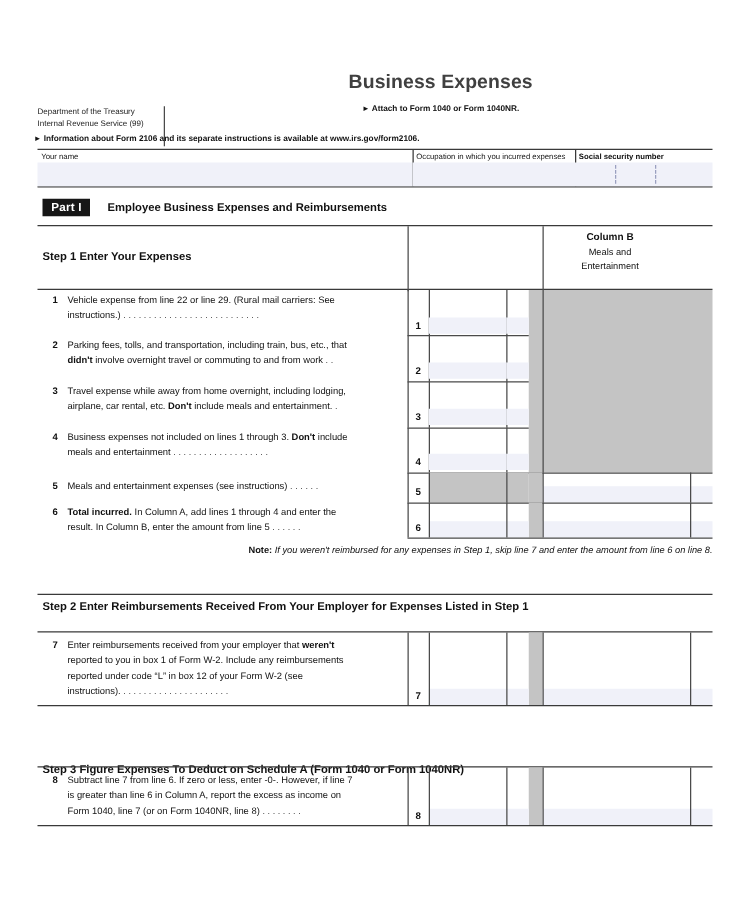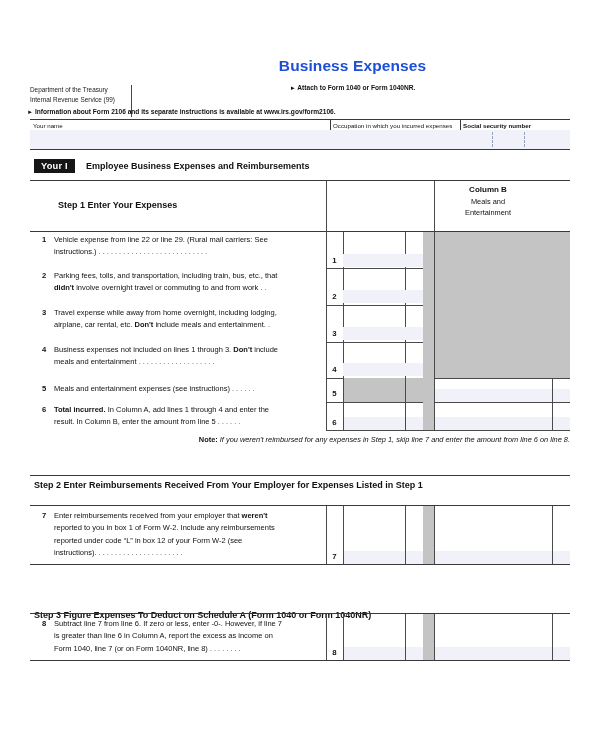--- a/index.html
+++ b/index.html
@@ -17,21 +17,21 @@
     position:absolute; left:0; top:30px; width:96px;
     font-size:6.4px; line-height:9.5px; color:#222;
   }
   .hdr-div {
     position:absolute; left:101px; top:30px; width:0; height:32px;
     border-left:1.4px solid #4a4a4a;
   }
   .hdr-center { position:absolute; left:105px; top:0; width:435px; text-align:center; }
   .form-title {
     font-size:15.5px; font-weight:bold; letter-spacing:.1px;
-    color:#1d4ed8; line-height:18px; padding-top:2px;
+    color:#404040; line-height:18px; padding-top:2px;
   }
   .attach-line {
     font-size:6.6px; font-weight:bold; line-height:10px; margin-top:8px; color:#111;
   }
   .info-line {
     position:absolute; left:-3px; top:52px; width:445px;
     font-size:6.6px; font-weight:bold; line-height:10px; color:#111;
     text-align:left;
   }
   .tri { display:inline-block; font-size:6.2px; line-height:6px; transform:translateY(-.4px); }
@@ -60,21 +60,21 @@
     font-size:9px; font-weight:bold; color:#111; line-height:13px;
   }
 
   
   .step1head {
     position:absolute; left:30px; top:180px; width:540px; height:52px;
     border-top:1.4px solid #3a3a3a; border-bottom:1.4px solid #3a3a3a;
   }
   .step-label {
     position:absolute; left:4px; top:19px;
-    font-size:9px; font-weight:bold; color:#111;margin-left:24px;
+    font-size:9px; font-weight:bold; color:#111;
   }
   .colhead { position:absolute; top:3px; text-align:center; color:#111; }
   .colhead .ch-t { font-size:8px; font-weight:bold; line-height:11.5px; }
   .colhead .ch-s { font-size:7.4px; line-height:11px; }
   .vline { position:absolute; width:0; border-left:1.2px solid #4a4a4a; }
 
   
   .grid { position:absolute; left:30px; top:232px; width:540px; }
   .row { position:relative; width:100%; }
   .rowtext {
@@ -151,21 +151,21 @@
     <div class="nr-sep" style="left:430px;"></div>
     <div class="nr-cell" style="left:430px; width:110px;">
       <div class="nr-label b">Social security number</div>
       <div class="nr-fill"></div>
       <div class="ssn-dash" style="left:32px;"></div>
       <div class="ssn-dash" style="left:64px;"></div>
     </div>
   </div>
 
   <div class="partbar">
-    <div class="part-chip">Your I</div>
+    <div class="part-chip">Part I</div>
     <div class="part-ttl">Employee Business Expenses and Reimbursements</div>
   </div>
 
   <div class="step1head">
     <div class="step-label">Step 1  Enter Your Expenses</div>
     <div class="vline" style="left:296px; top:0; height:52px;"></div>
     <div class="vline" style="left:404px; top:0; height:52px;"></div>
     <div class="colhead" style="left:404px; width:108px;">
       <div class="ch-t">Column B</div>
       <div class="ch-s">Meals and</div>

